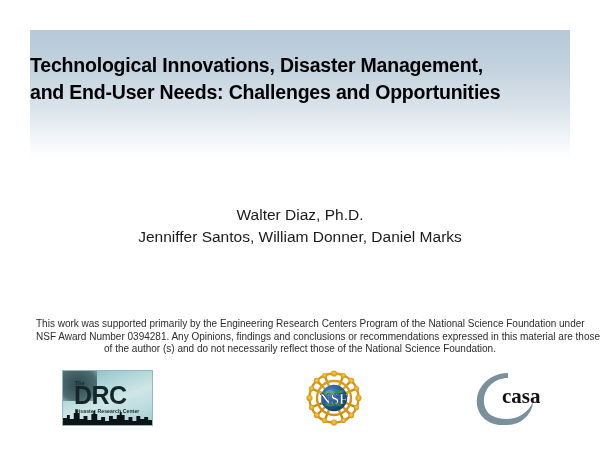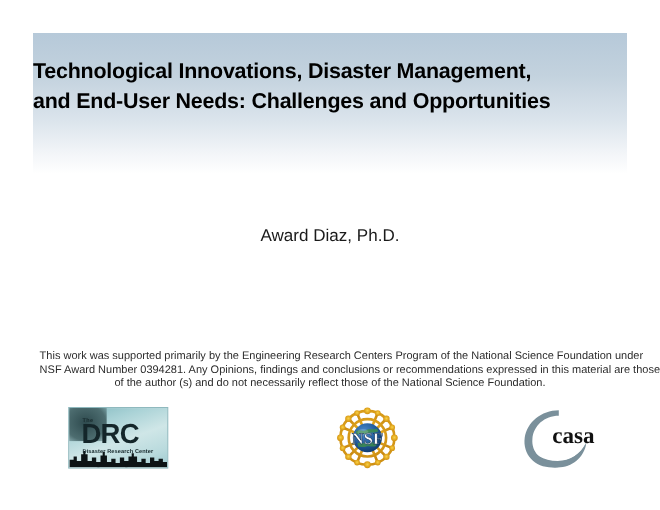--- a/index.html
+++ b/index.html
@@ -162,21 +162,22 @@
 <body>
 
 <div class="title-banner"></div>
 
 <div class="title-block">
   <div class="title-line">Technological Innovations, Disaster Management,</div>
   <div class="title-line">and End-User Needs: Challenges and Opportunities</div>
 </div>
 
 <div class="authors-block">
-  <div class="author-line">Award Diaz, Ph.D.</div>
+  <div class="author-line">Walter Diaz, Ph.D.</div>
+  <div class="author-line">Jenniffer Santos, William Donner, Daniel Marks</div>
 </div>
 
 <div class="ack-block">
   <div class="ack-line">This work was supported primarily by the Engineering Research Centers Program of the National Science Foundation under</div>
   <div class="ack-line">NSF Award Number 0394281. Any Opinions, findings and conclusions or recommendations expressed in this material are those</div>
   <div class="ack-line">of the author (s) and do not necessarily reflect those of the National Science Foundation.</div>
 </div>
 
 <div class="logo-row">
 

